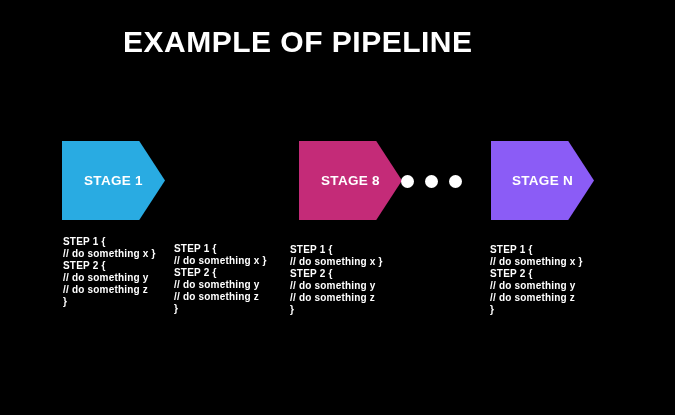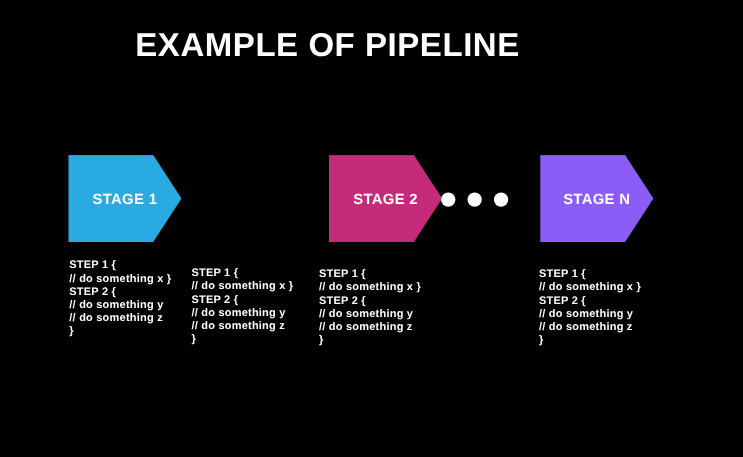--- a/index.html
+++ b/index.html
@@ -84,21 +84,21 @@
 <div class="canvas">
 
   <h1 class="title">EXAMPLE OF PIPELINE</h1>
 
   <div class="stage stage-1" style="background: rgb(41, 171, 226);">
     <span class="stage-label">STAGE 1</span>
   </div>
 
 
   <div class="stage stage-3" style="background: rgb(196, 43, 120);">
-    <span class="stage-label">STAGE 2</span>
+    <span class="stage-label">STAGE 8</span>
   </div>
 
   <div class="dots">
     <span class="dot"></span>
     <span class="dot"></span>
     <span class="dot"></span>
   </div>
 
   <div class="stage stage-n" style="background: #8b5cf6;">
     <span class="stage-label">STAGE N</span>

